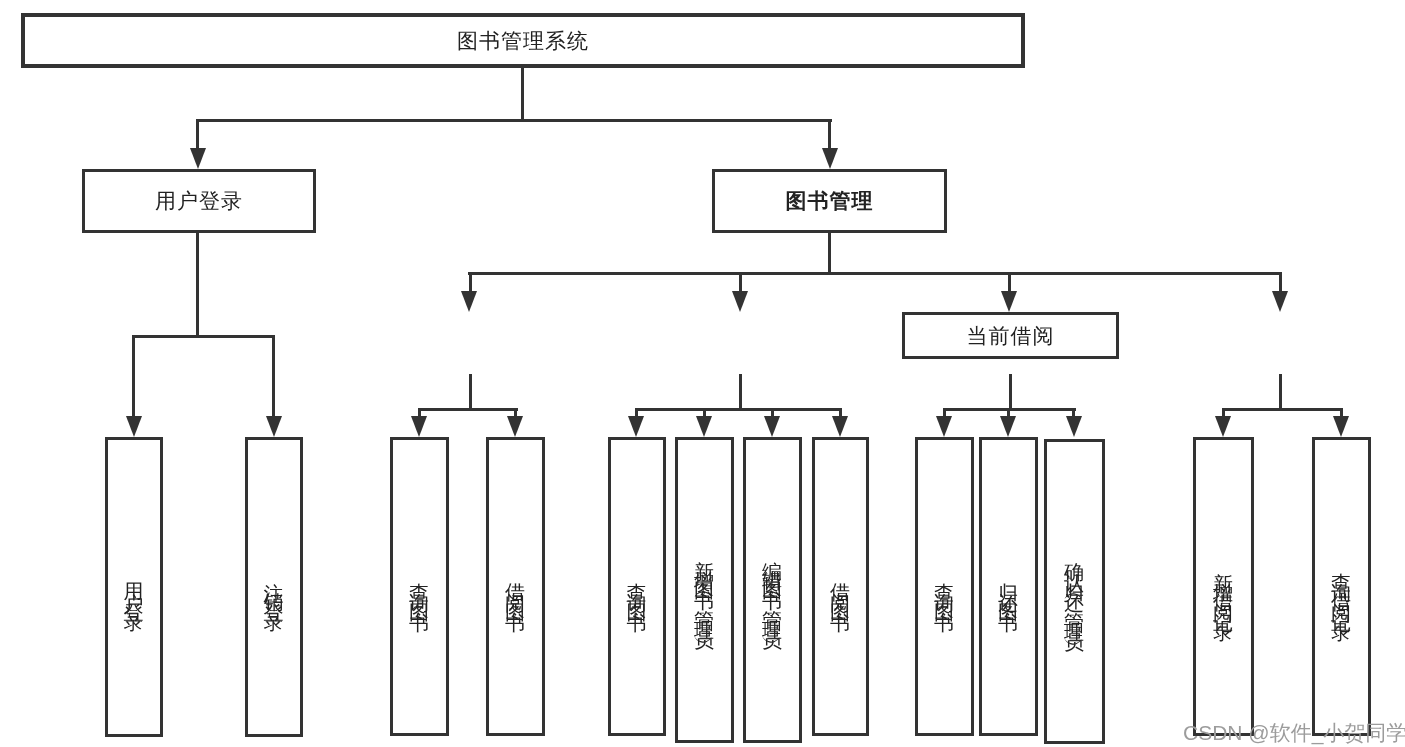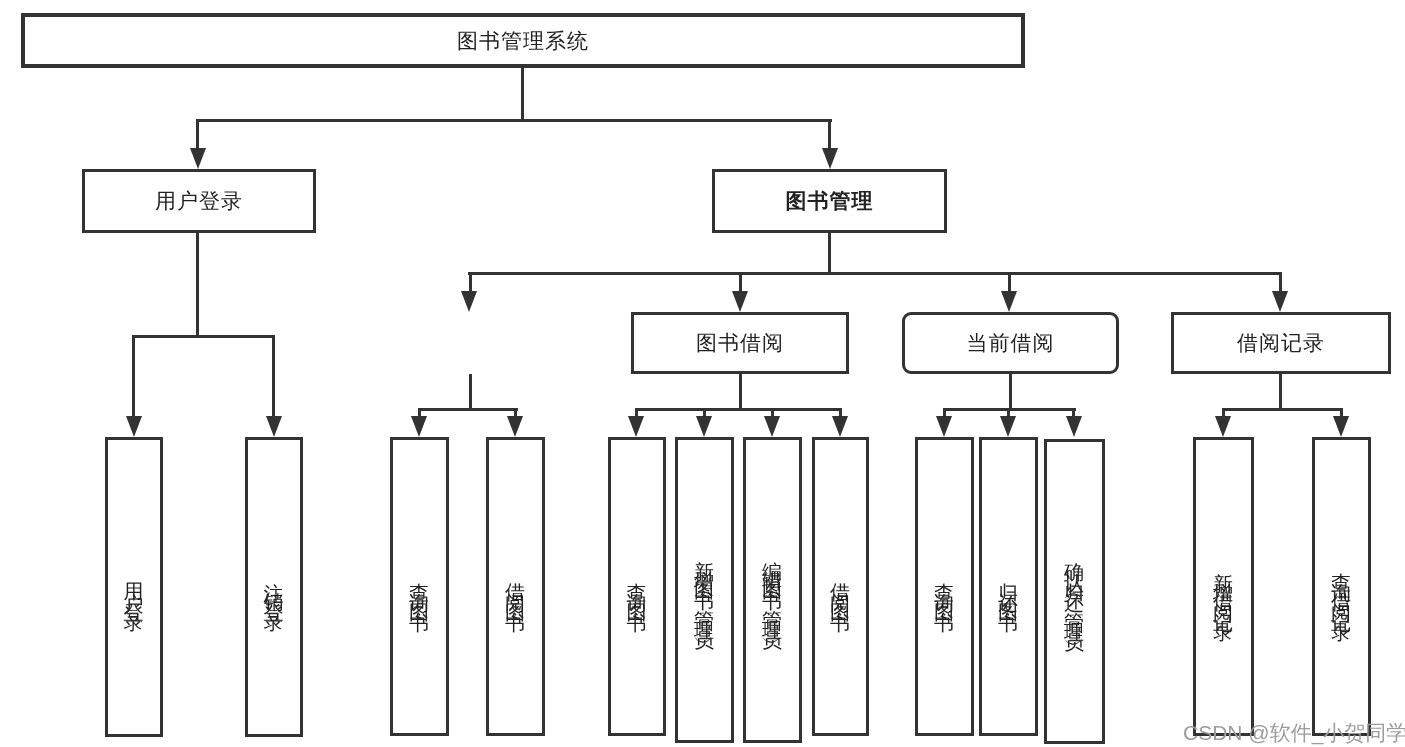--- a/index.html
+++ b/index.html
@@ -97,28 +97,22 @@
     <span class="hlabel">图书管理系统</span>
   </div>
 
   <div class="box" style="left:82px;top:169px;width:234px;height:64px;">
     <span class="hlabel">用户登录</span>
   </div>
   <div class="box" style="left:712px;top:169px;width:235px;height:64px;font-weight:bold;">
     <span class="hlabel">图书管理</span>
   </div>
 
-  <div class="box" style="left:631px;top:312px;width:218px;height:62px;">
-    <span class="hlabel">图书借阅</span>
-  </div>
-  <div class="box" style="left:902px;top:312px;width:217px;height:62px;border-radius:9px;">
+  <div class="box" style="left:902px;top:312px;width:217px;height:47px;">
     <span class="hlabel">当前借阅</span>
-  </div>
-  <div class="box" style="left:1171px;top:312px;width:220px;height:62px;">
-    <span class="hlabel">借阅记录</span>
   </div>
 
   <div class="box leaf" style="left:105px;top:437px;width:58px;height:300px;">
     <span class="vtext">用户登录</span>
   </div>
   <div class="box leaf" style="left:245px;top:437px;width:58px;height:300px;">
     <span class="vtext">注销登录</span>
   </div>
 
   <div class="box leaf" style="left:390px;top:437px;width:59px;height:299px;">

